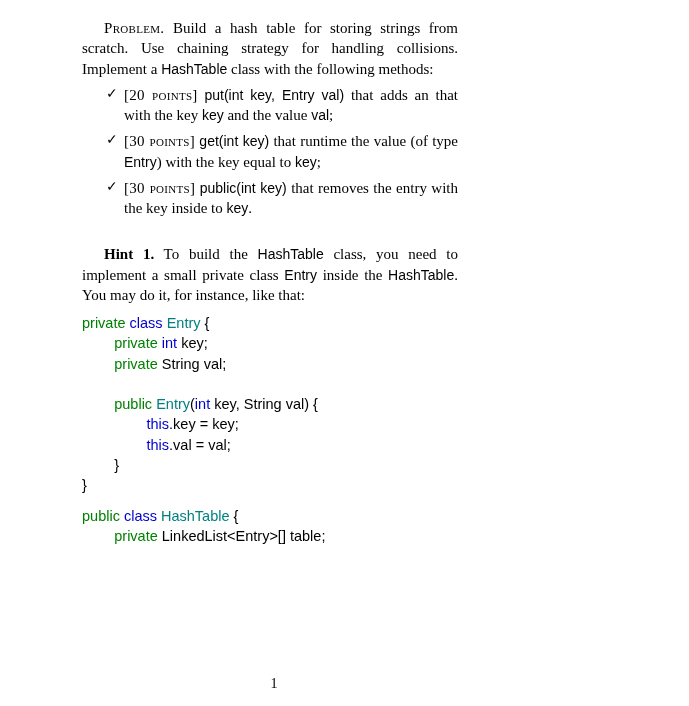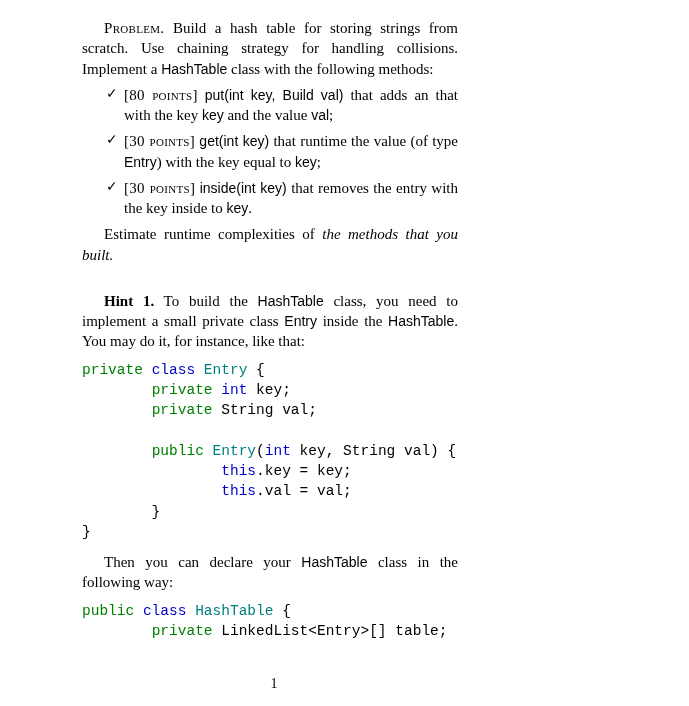--- a/index.html
+++ b/index.html
@@ -52,21 +52,21 @@
     font-size: 14px;
   }
   .hint-block {
     margin-top: 26px;
   }
   .hint-block p {
     margin: 0 0 6px 0;
     text-align: justify;
   }
   .code {
-    font-family: Liberation Mono, monospace;
+    font-family: Liberation Sans, sans-serif;
     font-size: 14.5px;
     line-height: 1.4;
     white-space: pre;
     margin: 8px 0 10px 0;
   }
   .kw-green { color: #008000; }     
   .kw-blue  { color: #0000d0; }     
   .kw-teal  { color: #008080; }     
   .italic { font-style: italic; }
   .pagenum {
@@ -86,58 +86,52 @@
 
   <div class="problem-block">
     <p class="indent">
       <span class="sc">Problem.</span>
       <span>Build a hash table for storing strings from scratch. Use chaining strategy for handling collisions. Implement a </span><span class="sans">HashTable</span><span> class with the following methods:</span>
     </p>
 
     <ul class="items">
       <li>
         <span class="check">✓</span>
-        <span class="sc">[80 points]</span>
-        <span class="sans">put(int key, Build val)</span><span> that adds an that with the key </span><span class="sans">key</span><span> and the value </span><span class="sans">val</span><span>;</span>
+        <span class="sc">[20 points]</span>
+        <span class="sans">put(int key, Entry val)</span><span> that adds an that with the key </span><span class="sans">key</span><span> and the value </span><span class="sans">val</span><span>;</span>
       </li>
       <li>
         <span class="check">✓</span>
         <span class="sc">[30 points]</span>
         <span class="sans">get(int key)</span><span> that runtime the value (of type </span><span class="sans">Entry</span><span>) with the key equal to </span><span class="sans">key</span><span>;</span>
       </li>
       <li>
         <span class="check">✓</span>
         <span class="sc">[30 points]</span>
-        <span class="sans">inside(int key)</span><span> that removes the entry with the key inside to </span><span class="sans">key</span><span>.</span>
+        <span class="sans">public(int key)</span><span> that removes the entry with the key inside to </span><span class="sans">key</span><span>.</span>
       </li>
     </ul>
 
-    <p class="indent">
-      <span>Estimate runtime complexities of </span><span class="italic">the methods that you built.</span>
-    </p>
   </div>
 
   <div class="hint-block">
     <p class="indent">
       <b>Hint 1.</b>
       <span>To build the </span><span class="sans">HashTable</span><span> class, you need to implement a small private class </span><span class="sans">Entry</span><span> inside the </span><span class="sans">HashTable</span><span>. You may do it, for instance, like that:</span>
     </p>
 
     <div class="code"><span class="kw-green">private</span> <span class="kw-blue">class</span> <span class="kw-teal">Entry</span><span> {</span>
         <span class="kw-green">private</span> <span class="kw-blue">int</span><span> key;</span>
         <span class="kw-green">private</span><span> String val;</span>
 
         <span class="kw-green">public</span> <span class="kw-teal">Entry</span><span>(</span><span class="kw-blue">int</span><span> key, String val) {</span>
                 <span class="kw-blue">this</span><span>.key = key;</span>
                 <span class="kw-blue">this</span><span>.val = val;</span>
 <span>        }</span>
 <span>}</span></div>
 
-    <p class="indent">
-      <span>Then you can declare your </span><span class="sans">HashTable</span><span> class in the following way:</span>
-    </p>
 
     <div class="code"><span class="kw-green">public</span> <span class="kw-blue">class</span> <span class="kw-teal">HashTable</span><span> {</span>
         <span class="kw-green">private</span><span> LinkedList&lt;Entry&gt;[] table;</span></div>
   </div>
 
   <div class="pagenum">1</div>
 </div>
 
 </body></html>

